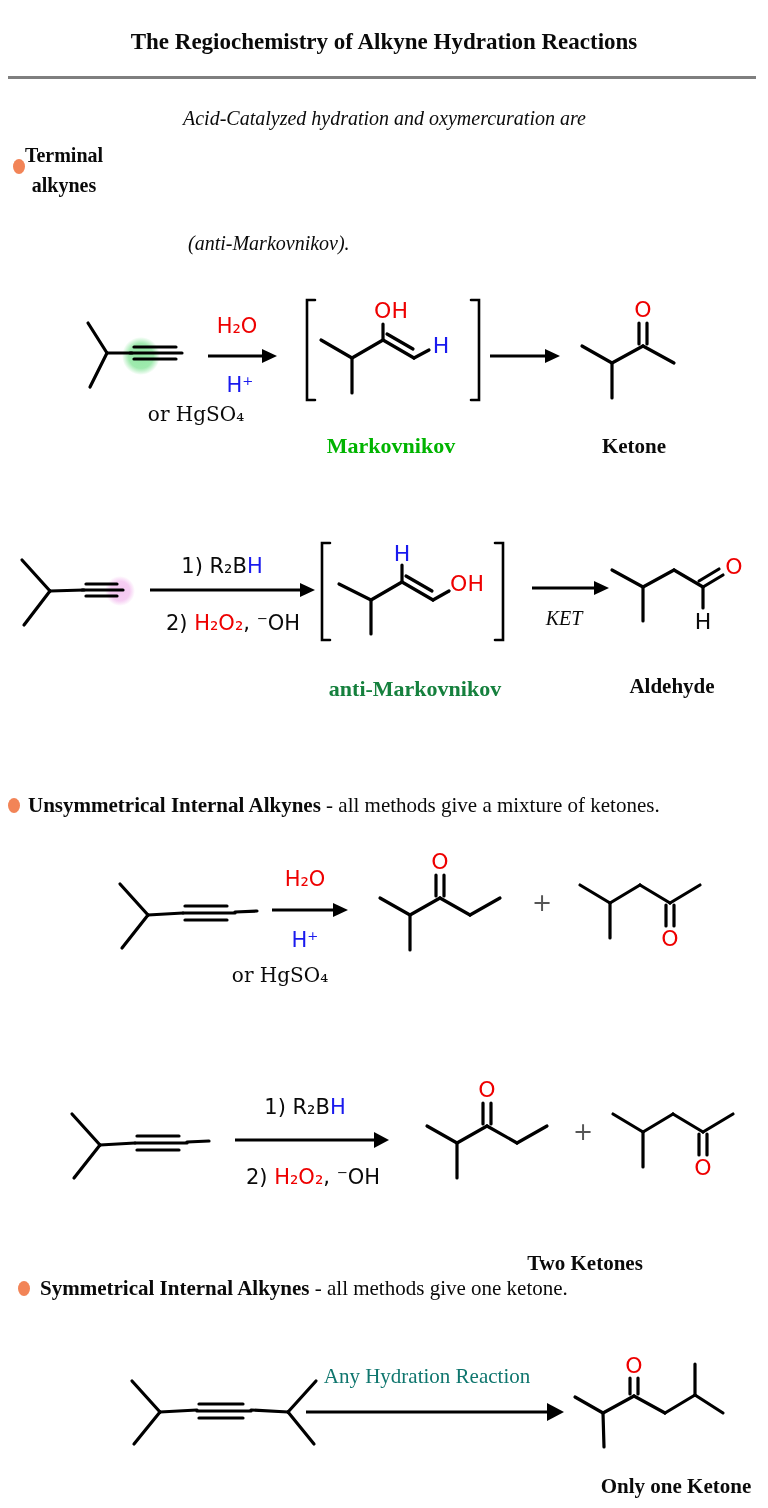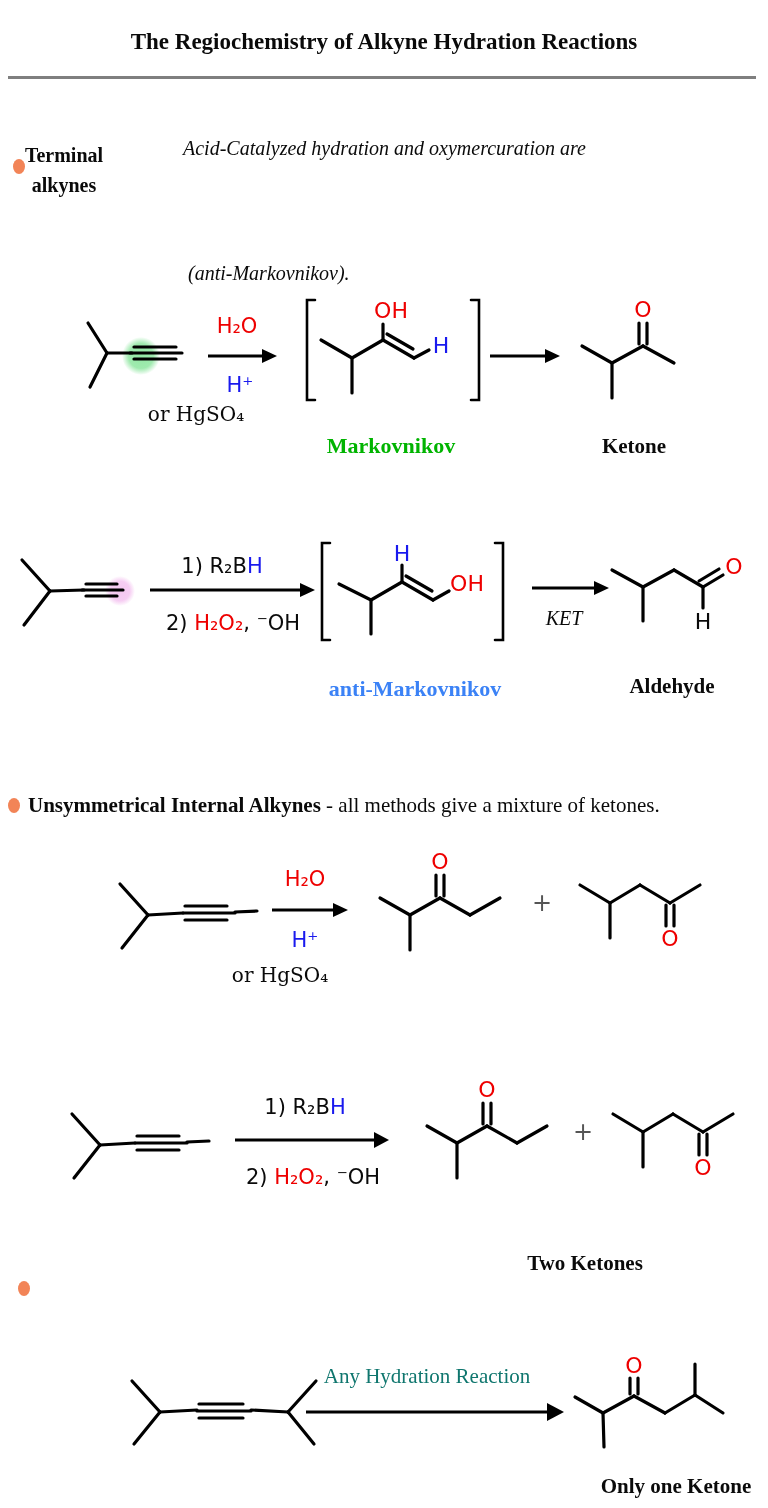--- a/index.html
+++ b/index.html
@@ -6,30 +6,30 @@
   .canvas {
     position:relative; width:768px; height:1508px; background:#ffffff;
     font-family:"Liberation Serif", serif; color:#0a0a0a; overflow:hidden;padding-left:40px;
   }
   .lbl { position:absolute; transform:translate(-50%,-50%); white-space:nowrap; line-height:1; }
   .txt { position:absolute; white-space:nowrap; line-height:1; }
   .title { font-size:23px; font-weight:bold; }
   .rule { position:absolute; background:#7f7f7f; }
   .bullet { position:absolute; width:12px; height:15px; border-radius:50%; background:#f28457; }
   .side-label { font-size:20px; font-weight:bold; }
-  .note { font-size:20px; font-style:italic;margin-top:30px; }
+  .note { font-size:20px; font-style:italic; }
   .heading { font-size:21px; }
   .heading b { font-weight:bold; }
   .chem { font-family:"DejaVu Sans", sans-serif; font-size:21px; }
   .atom { font-family:"DejaVu Sans", sans-serif; font-size:22px; font-weight:500; }
   .serif-sub { font-family:"DejaVu Serif", serif; font-size:20px; }
   .red { color:#ee0000; }
   .blue { color:#1a1aee; }
   .green-label { color:#00b400; font-weight:bold; font-size:22px; }
-  .magenta-label { color:#3b82f6; font-weight:bold; font-size:22px; }
+  .magenta-label { color:#15803d; font-weight:bold; font-size:22px; }
   .plabel { font-weight:bold; font-size:21px; color:#0a0a0a; }
   .ket { font-size:20px; font-style:italic; }
   .plus { font-family:"DejaVu Sans", sans-serif; font-size:24px; color:#555; }
   .red-note { color:#0f766e; font-size:21px; }
   svg.draw { position:absolute; left:0; top:0; }
 </style>
 </head>
 <body>
 
 <div class="canvas">
@@ -254,18 +254,19 @@
   <span class="lbl atom red" style="left:670px; top:939px">O</span>
 
   <span class="lbl chem" style="left:305px; top:1107px"><span>1) R₂B</span><span class="blue">H</span></span>
   <span class="lbl chem" style="left:313px; top:1177px"><span>2) </span><span class="red">H₂O₂</span><span>, ⁻OH</span></span>
   <span class="lbl atom red" style="left:487px; top:1090px">O</span>
   <span class="lbl plus" style="left:583px; top:1132px">+</span>
   <span class="lbl atom red" style="left:703px; top:1168px">O</span>
   <span class="lbl plabel" style="left:585px; top:1263px">Two Ketones</span>
 
   <span class="bullet" style="left:18px; top:1281px"></span>
+  <span class="txt heading" style="left:40px; top:1278px"><b>Symmetrical Internal Alkynes</b><span> - all methods give one ketone.</span></span>
 
   <span class="lbl red-note" style="left:427px; top:1376px">Any Hydration Reaction</span>
   <span class="lbl atom red" style="left:634px; top:1366px">O</span>
   <span class="lbl plabel" style="left:676px; top:1486px">Only one Ketone</span>
 
 </div>
 
 </body></html>

